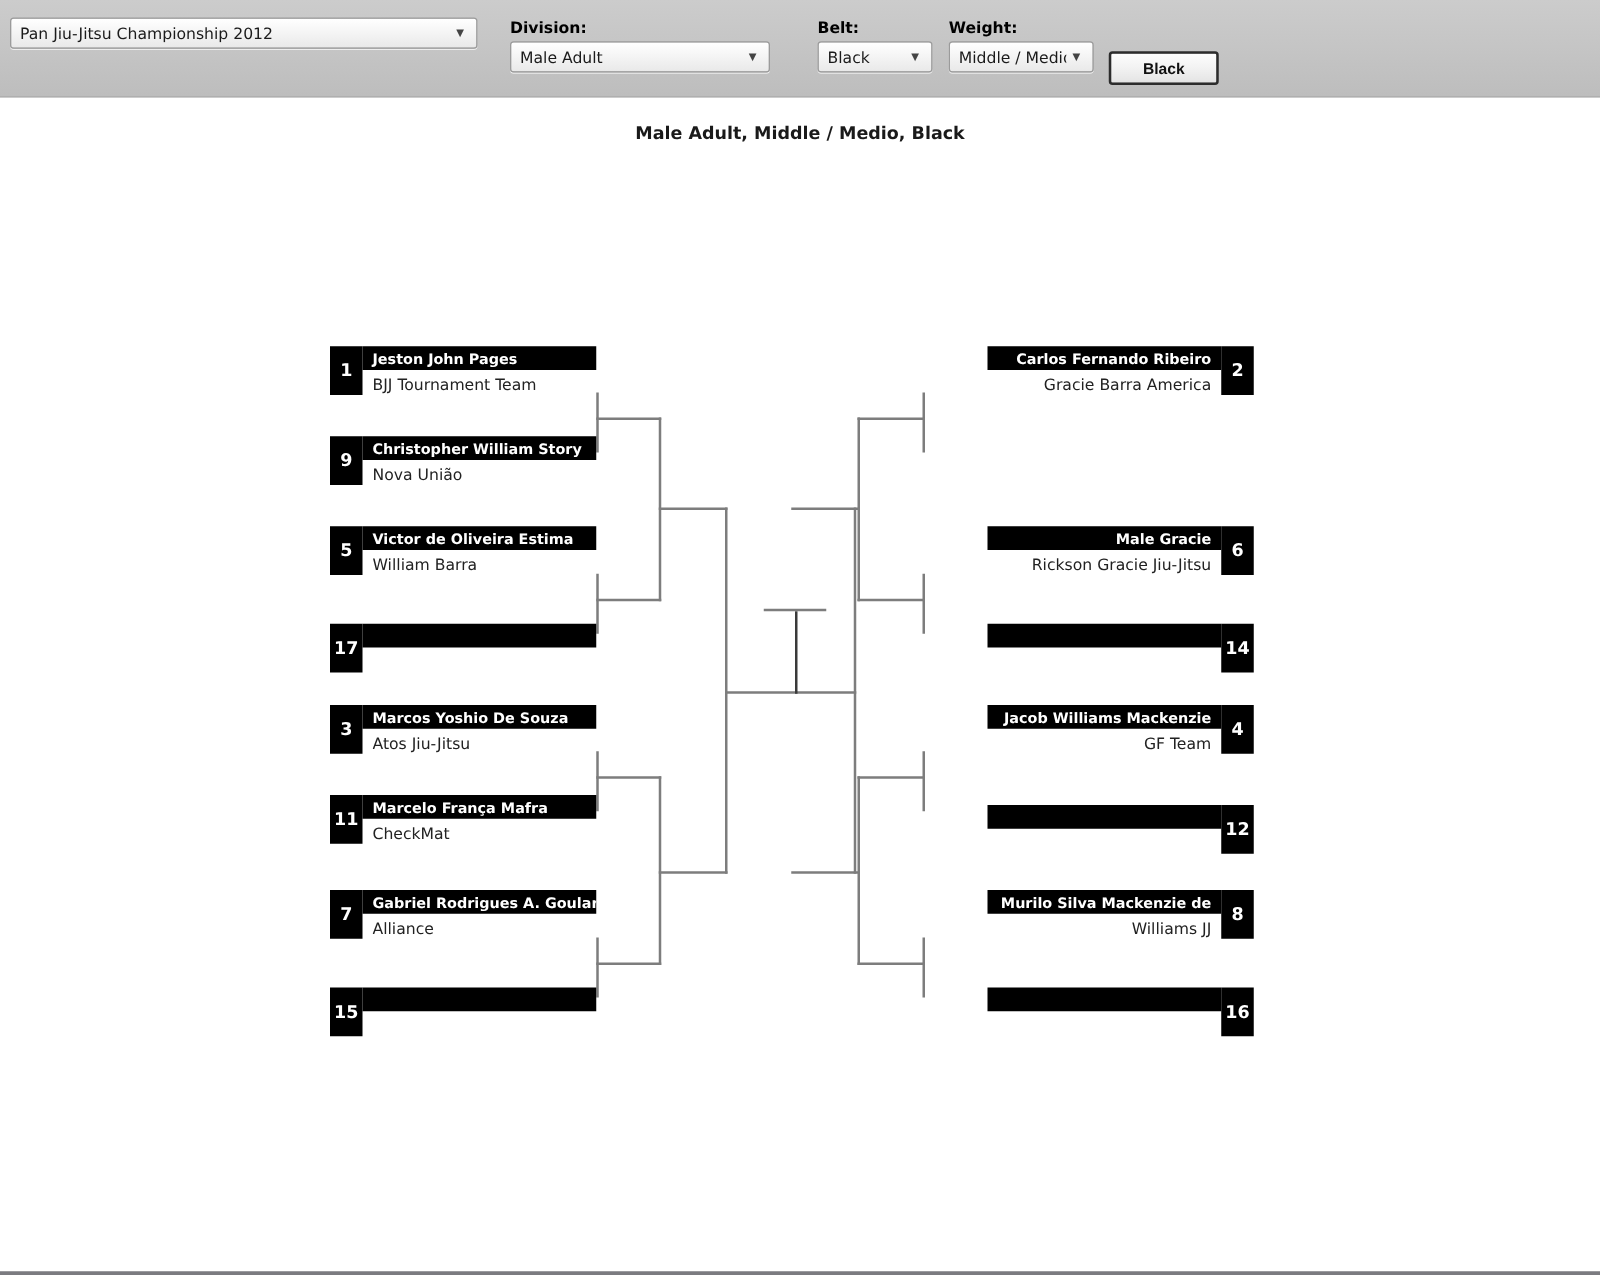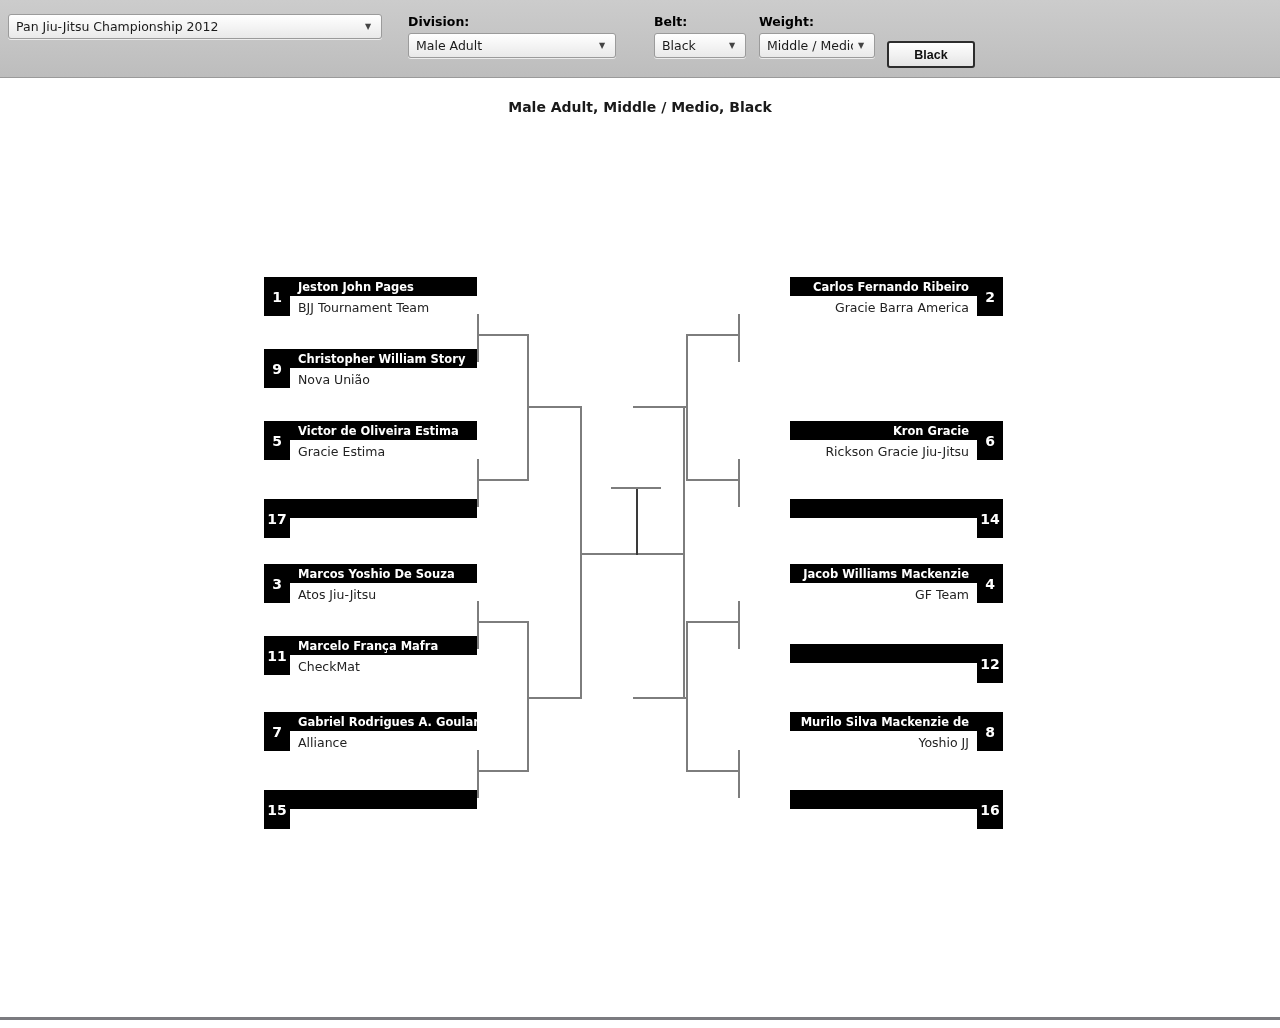--- a/index.html
+++ b/index.html
@@ -287,21 +287,21 @@
 
   <div class="slot left" style="left:264px; top:349px;">
     <div class="seed">9</div>
     <div class="namebar">Christopher William Story</div>
     <div class="team">Nova União</div>
   </div>
 
   <div class="slot left" style="left:264px; top:421px;">
     <div class="seed">5</div>
     <div class="namebar">Victor de Oliveira Estima</div>
-    <div class="team">Gracie Estima</div>
+    <div class="team">William Barra</div>
   </div>
 
   <div class="slot left empty" style="left:264px; top:499px;">
     <div class="seed">17</div>
     <div class="namebar"></div>
   </div>
 
   <div class="slot left" style="left:264px; top:564px;">
     <div class="seed">3</div>
     <div class="namebar">Marcos Yoshio De Souza</div>
@@ -327,21 +327,21 @@
 
   <div class="slot right" style="left:790px; top:277px;">
     <div class="seed">2</div>
     <div class="namebar">Carlos Fernando Ribeiro</div>
     <div class="team">Gracie Barra America</div>
   </div>
 
 
   <div class="slot right" style="left:790px; top:421px;">
     <div class="seed">6</div>
-    <div class="namebar">Kron Gracie</div>
+    <div class="namebar">Male Gracie</div>
     <div class="team">Rickson Gracie Jiu-Jitsu</div>
   </div>
 
   <div class="slot right empty" style="left:790px; top:499px;">
     <div class="seed">14</div>
     <div class="namebar"></div>
   </div>
 
   <div class="slot right" style="left:790px; top:564px;">
     <div class="seed">4</div>
@@ -350,21 +350,21 @@
   </div>
 
   <div class="slot right empty" style="left:790px; top:644px;">
     <div class="seed">12</div>
     <div class="namebar"></div>
   </div>
 
   <div class="slot right" style="left:790px; top:712px;">
     <div class="seed">8</div>
     <div class="namebar">Murilo Silva Mackenzie de</div>
-    <div class="team">Yoshio JJ</div>
+    <div class="team">Williams JJ</div>
   </div>
 
   <div class="slot right empty" style="left:790px; top:790px;">
     <div class="seed">16</div>
     <div class="namebar"></div>
   </div>
 
 </div>
 
 <div class="footer-rule"></div>

